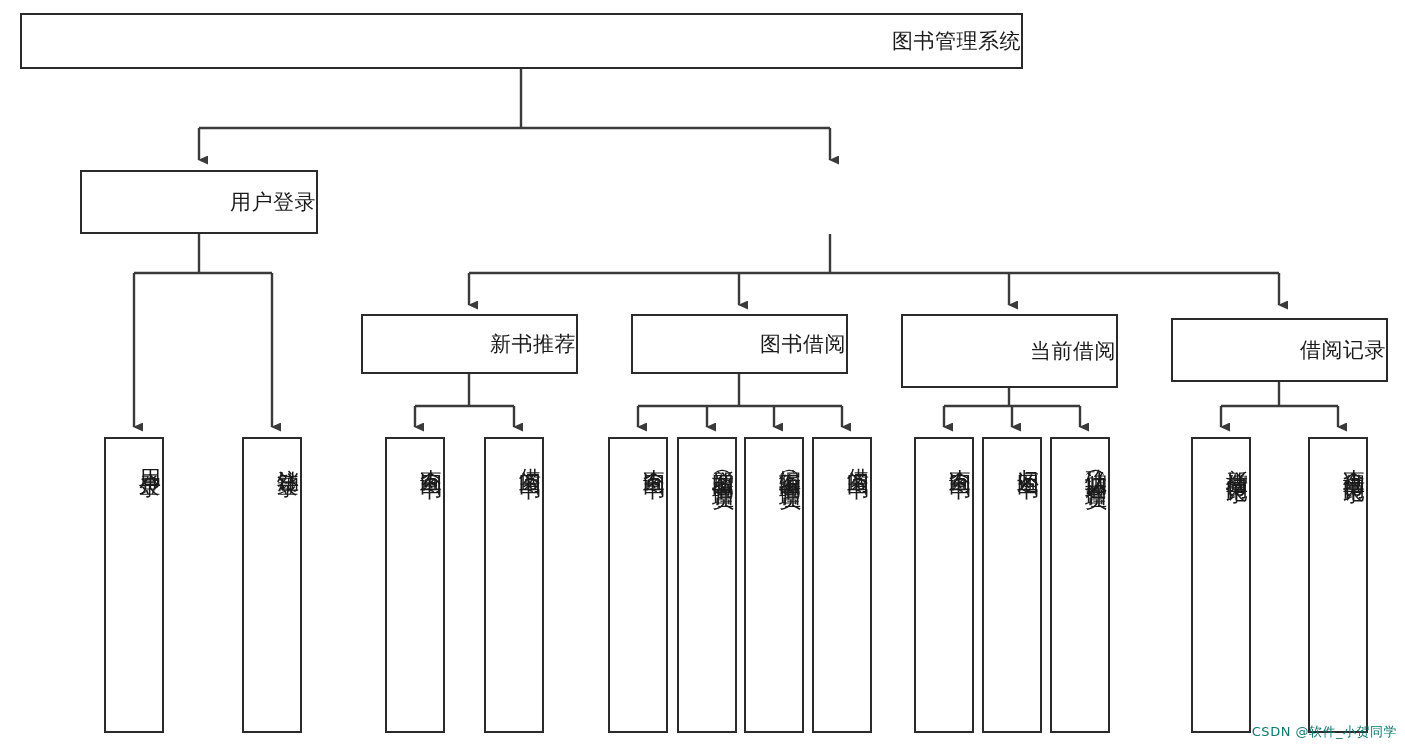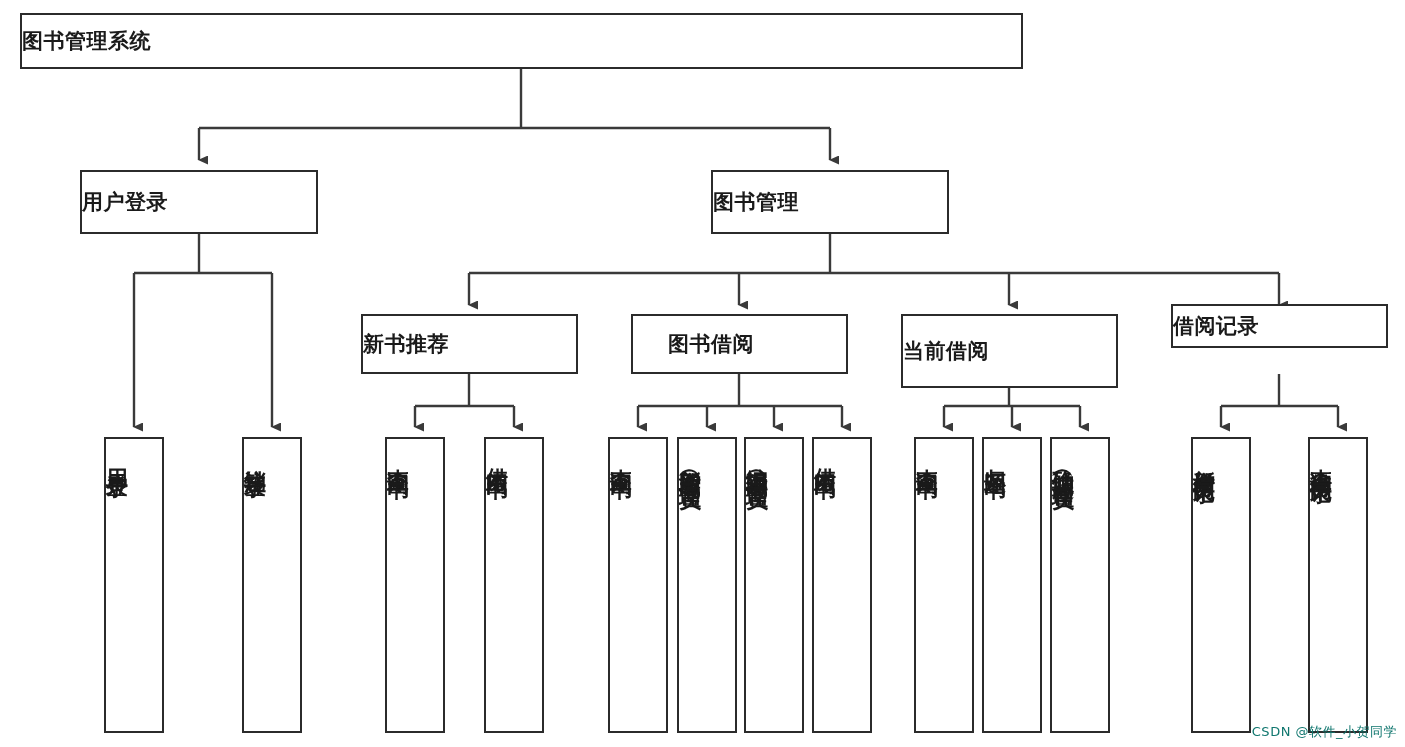--- a/index.html
+++ b/index.html
@@ -29,23 +29,22 @@
     height: 747px;
     pointer-events: none;
   }
   .node {
     position: absolute;
     box-sizing: border-box;
     background: #ffffff;
     border: 2px solid #2b2b2b;
     display: flex;
     align-items: center;
-    justify-content: flex-start;
+    justify-content: flex-end;
     z-index: 3;
-    font-weight: bold;
   }
   .node .label {
     color: #1a1a1a;
     line-height: 1.16;
     text-align: center;
     white-space: pre-line;
   }
   .node.horiz .label {
     font-size: 21px;
     letter-spacing: 0.5px;
@@ -130,37 +129,34 @@
   </svg>
 
   <div class="node horiz" style="left:20px; top:13px; width:1003px; height:56px;">
     <span class="label">图书管理系统</span>
   </div>
 
   <div class="node horiz" style="left:80px; top:170px; width:238px; height:64px;">
     <span class="label">用户登录</span>
   </div>
 
-  <div class="node horiz" style="left:711px; top:170px; width:238px; height:64px;">
-    <span class="label">图书管理</span>
-  </div>
 
   <div class="node horiz" style="left:361px; top:314px; width:217px; height:60px;">
     <span class="label">新书推荐</span>
   </div>
 
   <div class="node horiz" style="left:631px; top:314px; width:217px; height:60px;padding-left:35px;">
     <span class="label">图书借阅</span>
   </div>
 
   <div class="node horiz" style="left:901px; top:314px; width:217px; height:74px;">
     <span class="label">当前借阅</span>
   </div>
 
-  <div class="node horiz" style="left:1171px; top:304px; width:217px; height:44px;">
+  <div class="node horiz" style="left:1171px; top:318px; width:217px; height:64px;">
     <span class="label">借阅记录</span>
   </div>
 
   <div class="node vert" style="left:104px; top:437px; width:60px; height:296px;">
     <span class="label">用户登录</span>
   </div>
 
   <div class="node vert" style="left:242px; top:437px; width:60px; height:296px;">
     <span class="label">注销登录</span>
   </div>

